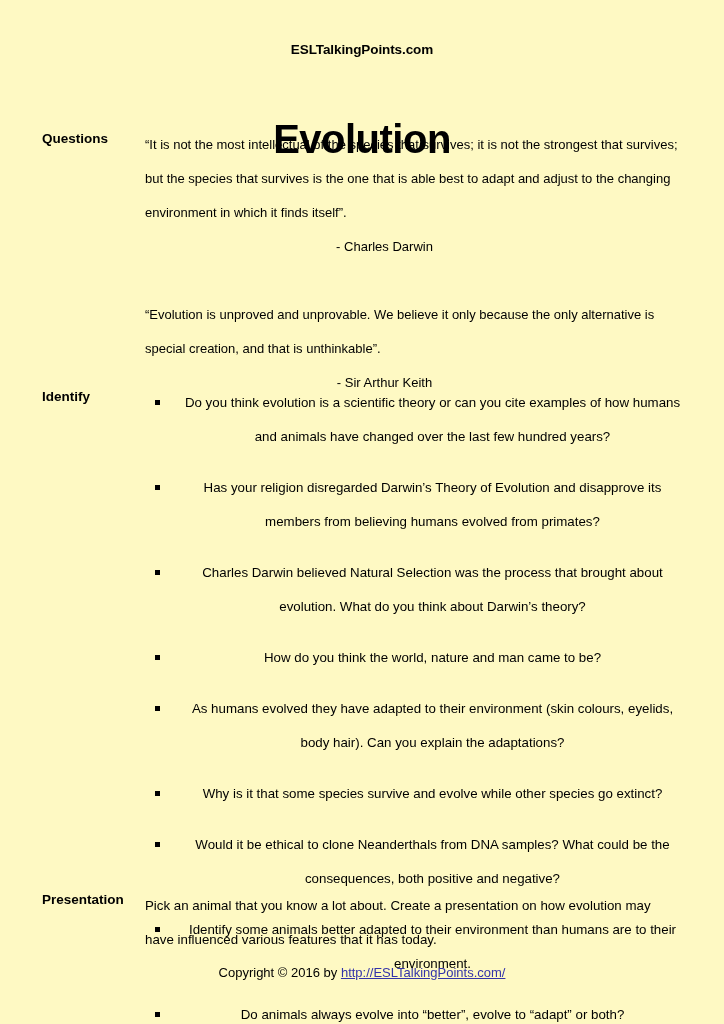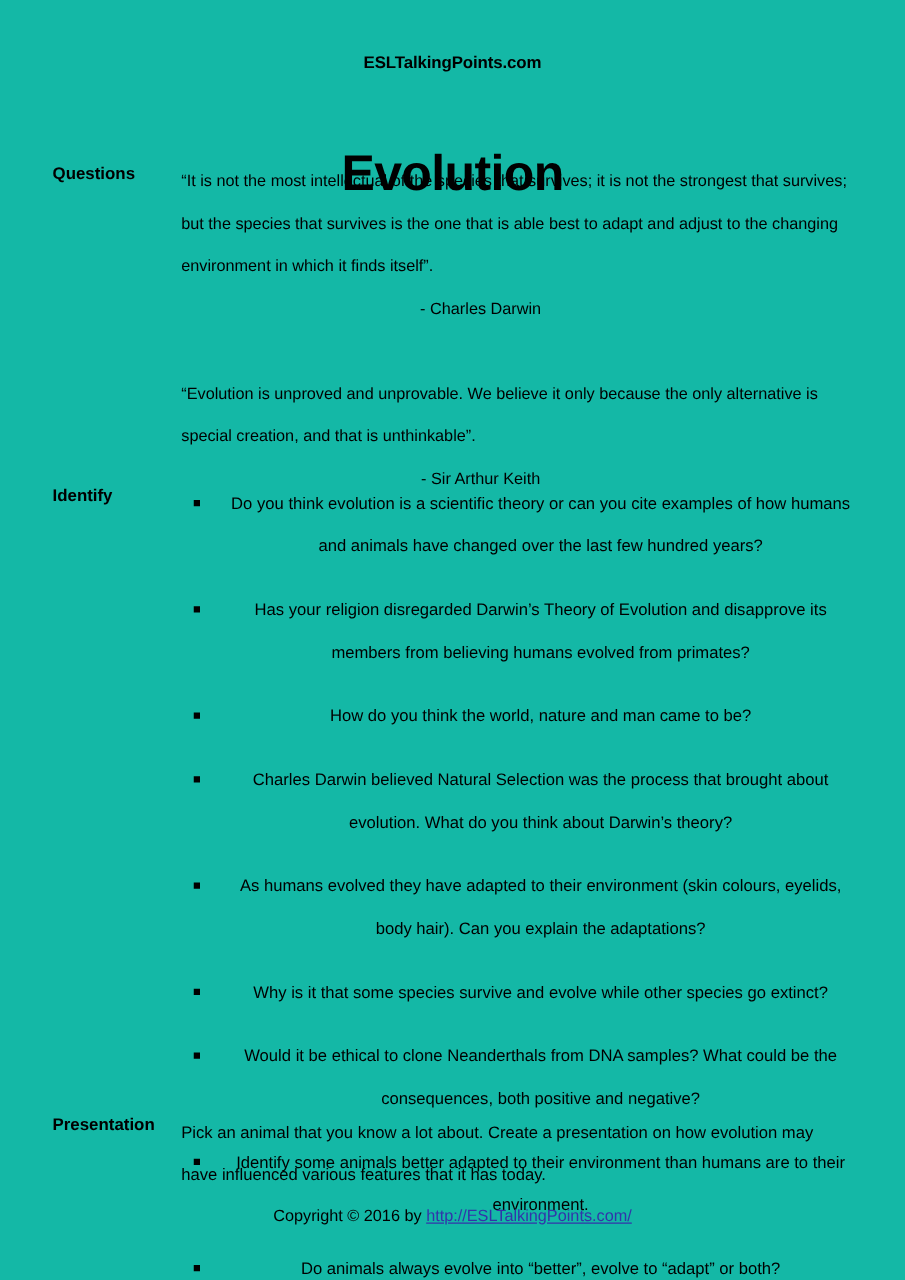--- a/index.html
+++ b/index.html
@@ -16,21 +16,21 @@
     color: #000000;
     overflow: hidden;
   }
 
   .page {
     position: absolute;
     left: 0;
     top: 0;
     width: 724px;
     height: 1024px;
-    background: #14b8a6;
+    background: #fef9c3;
   }
 
   
   .site-name {
     position: absolute;
     left: 0;
     top: 42px;
     width: 724px;
     text-align: center;
     font-size: 13.5px;
@@ -178,25 +178,25 @@
         <li class="q-item">
           <span class="q-bullet"></span>
           <span>Do you think evolution is a scientific theory or can you cite examples of how humans and animals have changed over the last few hundred years?</span>
         </li>
         <li class="q-item">
           <span class="q-bullet"></span>
           <span>Has your religion disregarded Darwin’s Theory of Evolution and disapprove its members from believing humans evolved from primates?</span>
         </li>
         <li class="q-item">
           <span class="q-bullet"></span>
+          <span>Charles Darwin believed Natural Selection was the process that brought about evolution. What do you think about Darwin’s theory?</span>
+        </li>
+        <li class="q-item">
+          <span class="q-bullet"></span>
           <span>How do you think the world, nature and man came to be?</span>
-        </li>
-        <li class="q-item">
-          <span class="q-bullet"></span>
-          <span>Charles Darwin believed Natural Selection was the process that brought about evolution. What do you think about Darwin’s theory?</span>
         </li>
         <li class="q-item">
           <span class="q-bullet"></span>
           <span>As humans evolved they have adapted to their environment (skin colours, eyelids, body hair). Can you explain the adaptations?</span>
         </li>
         <li class="q-item">
           <span class="q-bullet"></span>
           <span>Why is it that some species survive and evolve while other species go extinct?</span>
         </li>
         <li class="q-item">

